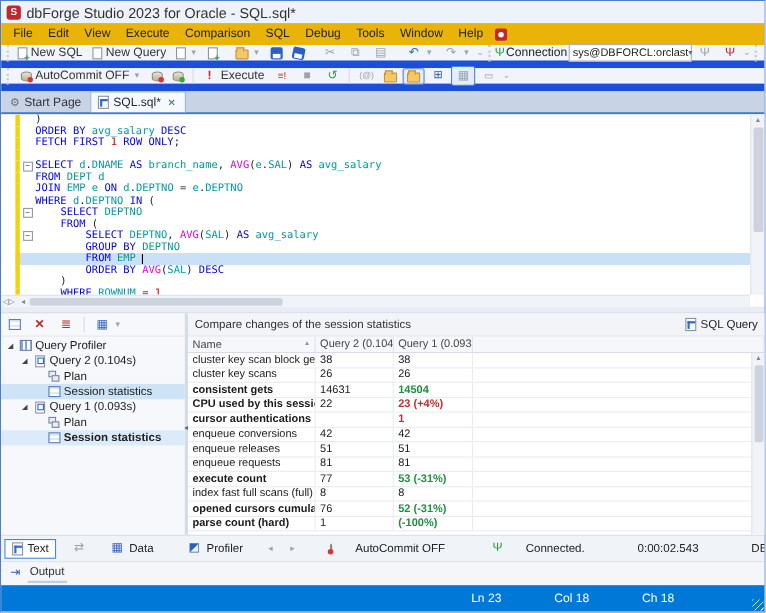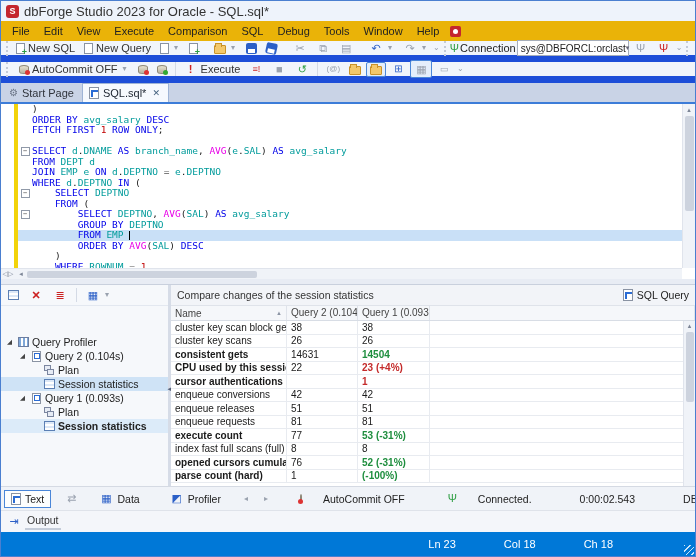--- a/index.html
+++ b/index.html
@@ -331,21 +331,21 @@
         <span class="tbtn">
             <span class="ico red">≣</span>
           </span>
         <span class="sep"></span>
         <span class="tbtn">
             <span class="ico blue">▦</span>
             <span class="ico small gray">▾</span>
           </span>
       </div>
       <div class="tree" id="profiler-tree">
-          <div class="tree-row" style="padding-left: 4px; margin-top: 28px;">
+          <div class="tree-row" style="padding-left: 4px;">
             <span class="tw">◢</span>
             <span class="ti">
               <span class="ti-profiler"></span>
             </span>
             <span>Query Profiler</span>
           </div>
           <div class="tree-row" style="padding-left: 17px;">
             <span class="tw">◢</span>
             <span class="ti">
               <span class="ti-query"></span>

